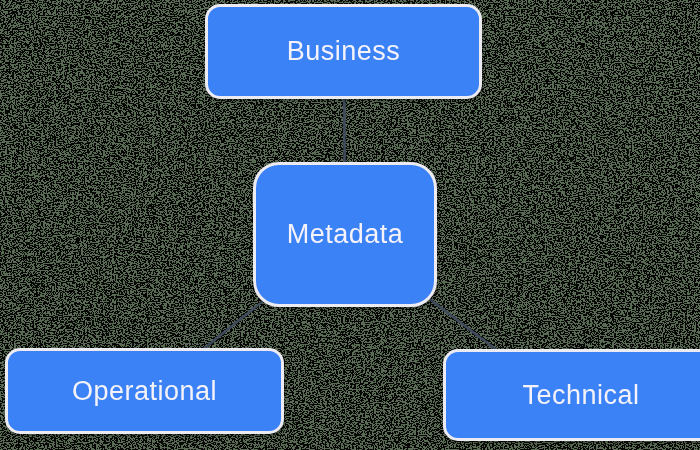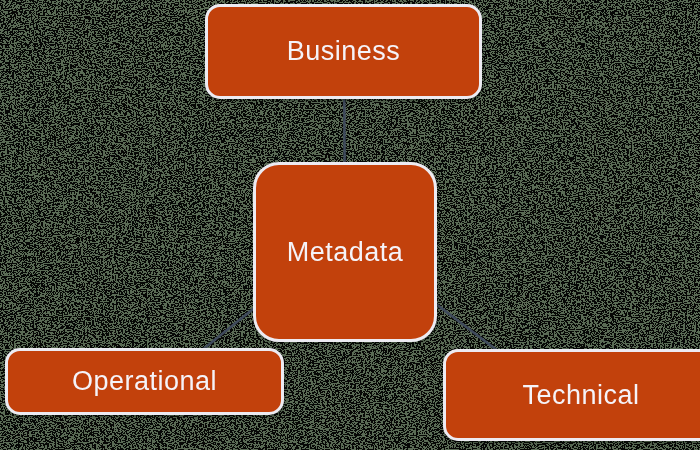--- a/index.html
+++ b/index.html
@@ -19,34 +19,34 @@
   .bg-noise, .connector-layer {
     position: absolute;
     left: 0;
     top: 0;
     width: 700px;
     height: 450px;
     display: block;
   }
   .node {
     position: absolute;
-    background: #c2410c;
+    background: #3b82f6;
     border: 3px solid #EDEBF2;
     box-sizing: border-box;
     display: flex;
     align-items: center;
     justify-content: center;
     color: #F5F3F9;
     font-size: 27px;
     letter-spacing: 0.5px;
     box-shadow: 1px 2px 3px rgba(10, 15, 10, 0.35);
   }
   .node-business    { left: 205px; top: 4px;   width: 277px; height: 95px;  border-radius: 15px; }
-  .node-metadata    { left: 253px; top: 162px; width: 184px; height: 180px; border-radius: 26px; }
-  .node-operational { left: 5px;   top: 348px; width: 279px; height: 67px;  border-radius: 15px; }
+  .node-metadata    { left: 253px; top: 162px; width: 184px; height: 145px; border-radius: 26px; }
+  .node-operational { left: 5px;   top: 348px; width: 279px; height: 86px;  border-radius: 15px; }
   .node-technical   { left: 418px; top: 349px; width: 276px; height: 92px;  border-radius: 15px; margin-left: 25px; }
   .node span { pointer-events: none; }
 </style>
 </head>
 <body>
 
 <div class="stage">
 
   <svg class="bg-noise" width="700" height="450" aria-hidden="true">
     <defs>

